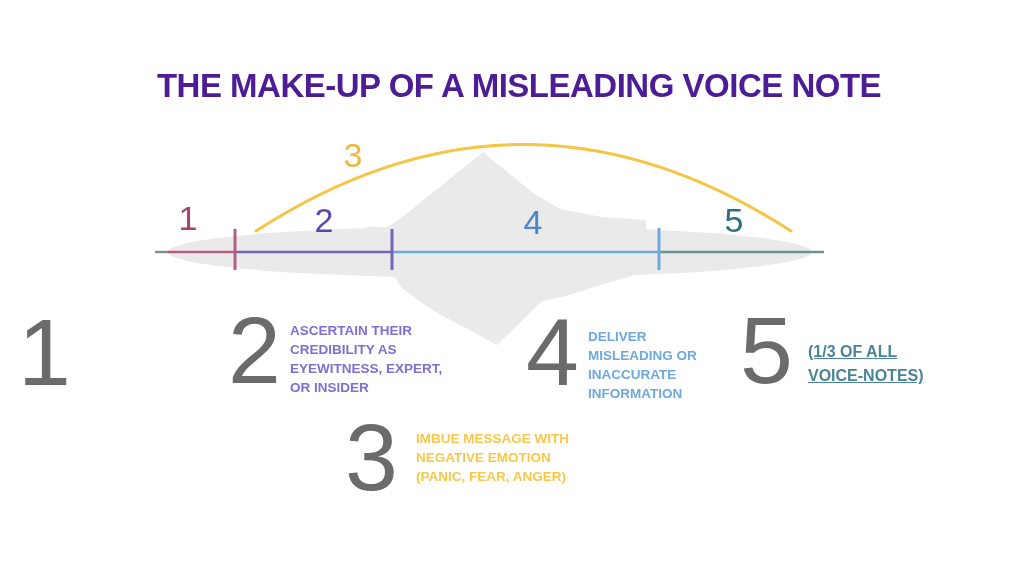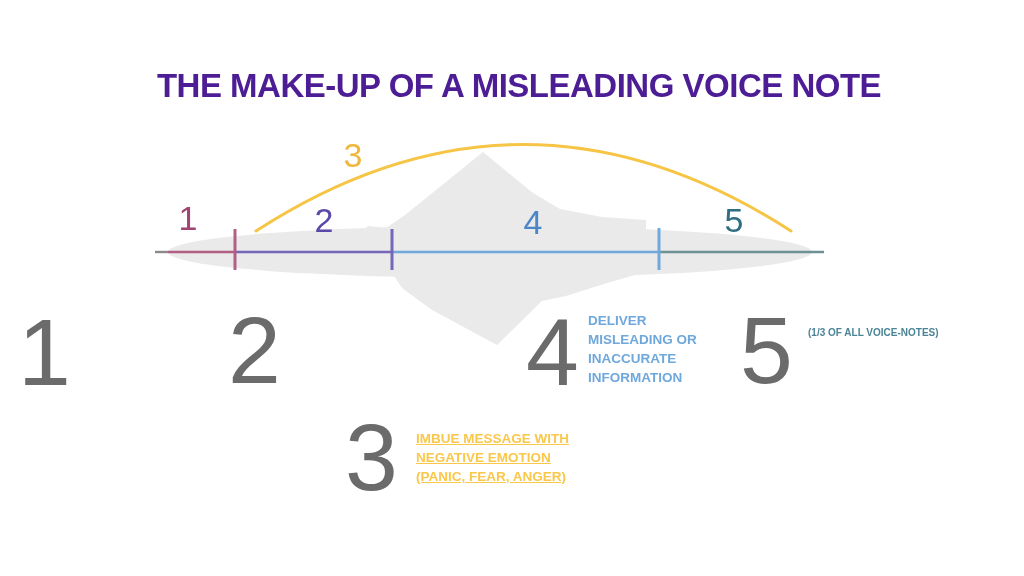--- a/index.html
+++ b/index.html
@@ -24,24 +24,24 @@
   .bn-1{left:18px;top:305px;}
   .bn-2{left:228px;top:303px;}
   .bn-3{left:345px;top:410px;}
   .bn-4{left:526px;top:305px;}
   .bn-5{left:740px;top:303px;}
 
   .step-text{position:absolute;font-size:13.5px;font-weight:bold;line-height:1.4;
              text-transform:uppercase;}
   .st-1{left:78px;top:320px;width:140px;color:#bf6d96;}
   .st-2{left:290px;top:322px;width:170px;color:#7e6fd0;}
-  .st-3{left:416px;top:430px;width:155px;color:#f9c74a;text-decoration:underline;}
-  .st-4{left:588px;top:312px;width:126px;color:#6fa8dc;}
+  .st-3{left:416px;top:430px;width:155px;color:#f9c74a;}
+  .st-4{left:588px;top:328px;width:126px;color:#6fa8dc;}
   .st-5{left:808px;top:322px;width:138px;color:#4b8496;}
-  .step-note{display:block;font-size:10px;line-height:1.5;margin-top:3px;}
+  .step-note{display:block;font-size:16px;line-height:1.5;margin-top:18px;text-decoration:underline;}
 </style>
 </head>
 <body>
 
 <div class="canvas">
 
   <h1 class="title">THE MAKE-UP OF A MISLEADING VOICE NOTE</h1>
 
   <svg class="diagram" width="1024" height="576" viewBox="0 0 1024 576">
 
@@ -66,20 +66,21 @@
 
   <div class="phase-label pl-1">1</div>
   <div class="phase-label pl-2">2</div>
   <div class="phase-label pl-3">3</div>
   <div class="phase-label pl-4">4</div>
   <div class="phase-label pl-5">5</div>
 
   <div class="big-num bn-1">1</div>
 
   <div class="big-num bn-2">2</div>
+  <div class="step-text st-2">ASCERTAIN THEIR CREDIBILITY AS EYEWITNESS, EXPERT, OR INSIDER</div>
 
   <div class="big-num bn-4">4</div>
   <div class="step-text st-4">DELIVER MISLEADING OR INACCURATE INFORMATION</div>
 
   <div class="big-num bn-5">5</div>
   <div class="step-text st-5">
     <span class="step-note">(1/3 OF ALL VOICE-NOTES)</span>
   </div>
 
   <div class="big-num bn-3">3</div>

